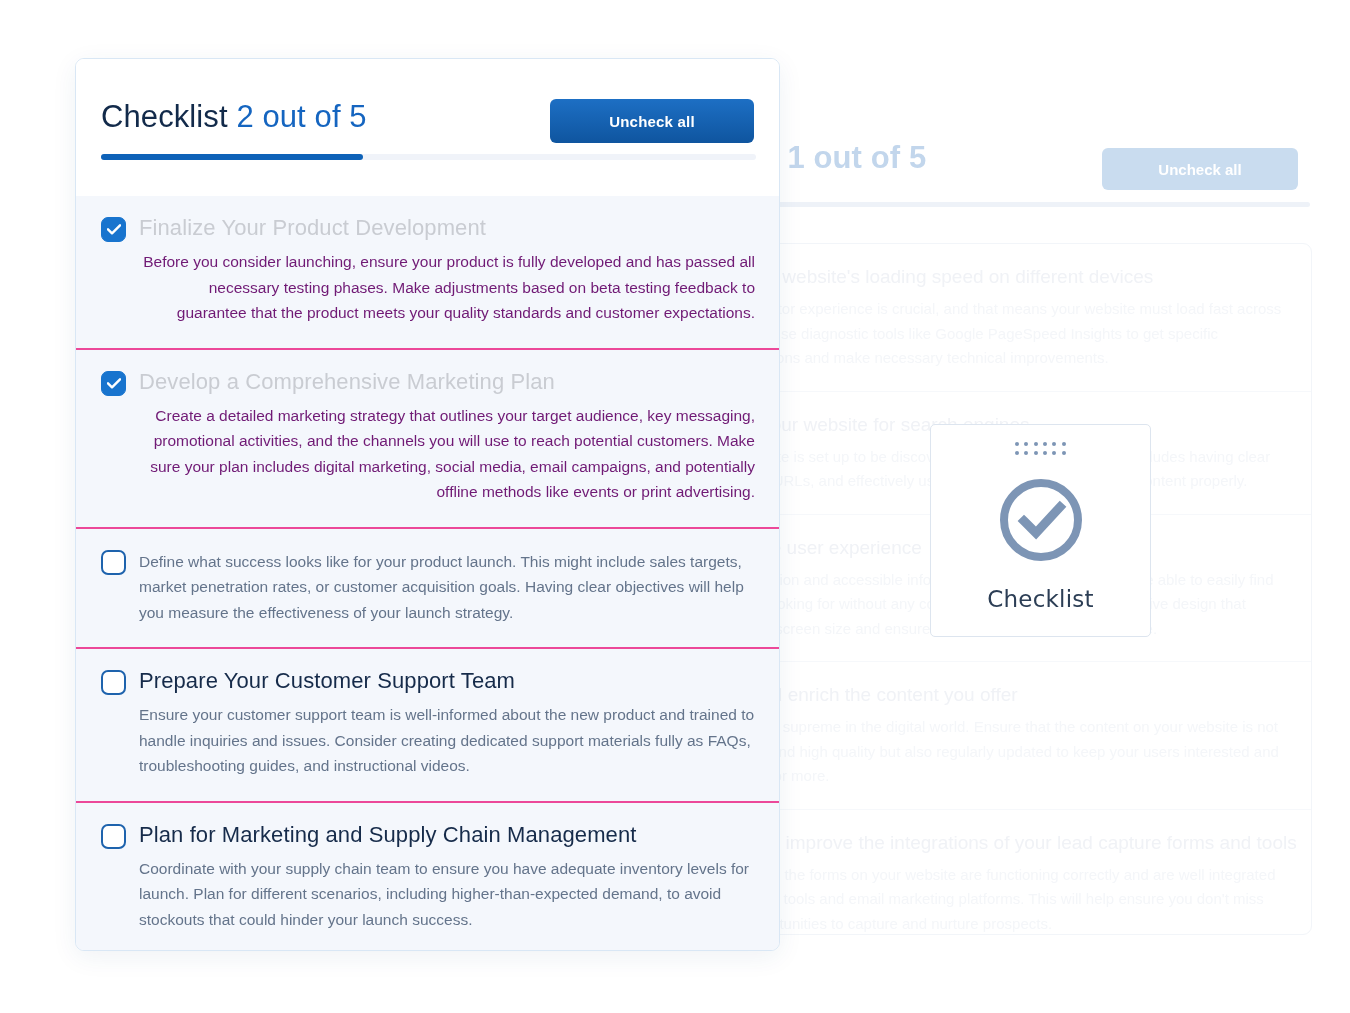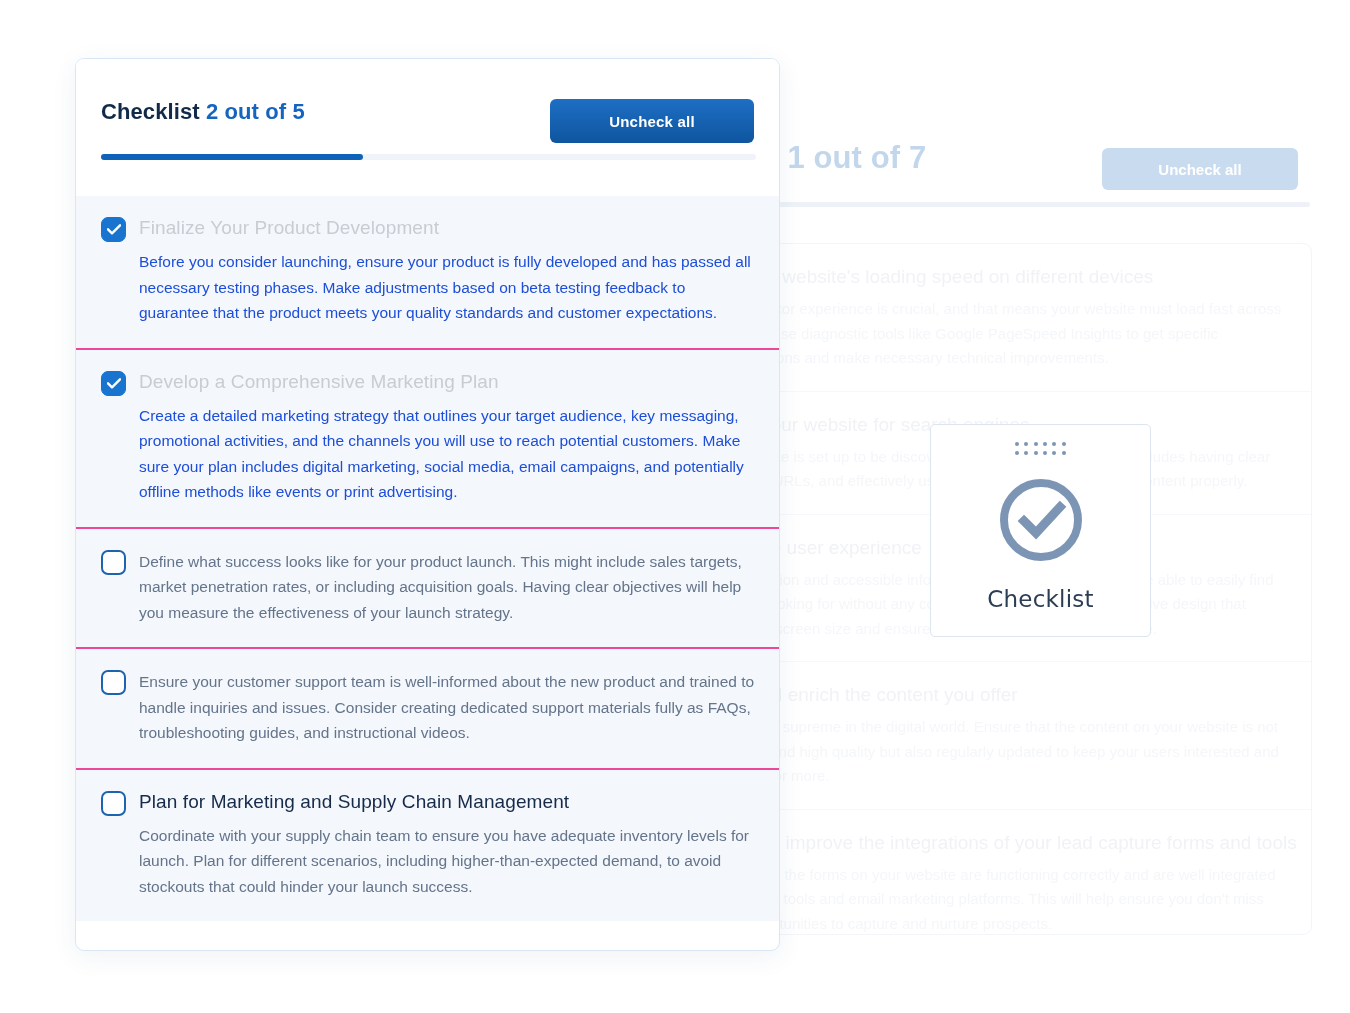--- a/index.html
+++ b/index.html
@@ -161,22 +161,22 @@
   }
   .modal-header {
     position: relative;
     height: 137px;
     background: #ffffff;
   }
   .modal-title {
     position: absolute;
     left: 25px;
     top: 40px;
-    font-size: 22px;
-    font-weight: 700;
+    font-size: 31px;
+    font-weight: 400;
     white-space: nowrap;
     letter-spacing: .1px;
   }
   .modal-title .t-main { color: #122a4a; }
   .modal-title .t-count { color: #1565c0; }
 
   .uncheck-btn {
     position: absolute;
     left: 474px;
     top: 40px;
@@ -240,43 +240,43 @@
   }
   .checkbox.unchecked {
     background: #ffffff;
     border: 2px solid #1e63ad;
   }
   .checkbox .tick { display: none; }
   .checkbox.checked .tick { display: block; }
 
   .item-body { flex: 1 1 auto; min-width: 0; }
   .item-title {
-    font-size: 19px;
+    font-size: 22px;
     line-height: 24px;
     margin-bottom: 9px;
     letter-spacing: .1px;
   }
   .item-desc {
     font-size: 15.5px;
     line-height: 25.5px;
   }
   .item.done .item-title { color: #c9ccd2; }
-  .item.done .item-desc  { color: #1d4ed8; }
+  .item.done .item-desc  { color: #701a75; text-align: right; }
   .item.todo .item-title { color: #162b4a; }
   .item.todo .item-desc  { color: #64748b; }
 </style>
 </head>
 <body>
 
 <div class="bg-layer">
 
   <div class="bg-header">
     <div class="bg-title">
       <span class="t-main">Checklist</span>
-      <span class="t-count">1 out of 7</span>
+      <span class="t-count">1 out of 5</span>
     </div>
     <button class="bg-uncheck-btn">Uncheck all</button>
     <div class="bg-progress-track">
       <div class="bg-progress-fill" style="width: 7.5%;"></div>
     </div>
   </div>
 
   <div class="bg-card">
     <div class="bg-row">
       <div class="bg-row-title">Check your website's loading speed on different devices</div>
@@ -364,29 +364,30 @@
         <div class="item-title">Develop a Comprehensive Marketing Plan</div>
         <div class="item-desc">Create a detailed marketing strategy that outlines your target audience, key messaging, promotional activities, and the channels you will use to reach potential customers. Make sure your plan includes digital marketing, social media, email campaigns, and potentially offline methods like events or print advertising.</div>
       </div>
     </div>
 
     <div class="item todo">
       <div class="checkbox unchecked">
         
       </div>
       <div class="item-body">
-        <div class="item-desc">Define what success looks like for your product launch. This might include sales targets, market penetration rates, or including acquisition goals. Having clear objectives will help you measure the effectiveness of your launch strategy.</div>
+        <div class="item-desc">Define what success looks like for your product launch. This might include sales targets, market penetration rates, or customer acquisition goals. Having clear objectives will help you measure the effectiveness of your launch strategy.</div>
       </div>
     </div>
 
     <div class="item todo">
       <div class="checkbox unchecked">
         
       </div>
       <div class="item-body">
+        <div class="item-title">Prepare Your Customer Support Team</div>
         <div class="item-desc">Ensure your customer support team is well-informed about the new product and trained to handle inquiries and issues. Consider creating dedicated support materials fully as FAQs, troubleshooting guides, and instructional videos.</div>
       </div>
     </div>
 
     <div class="item todo">
       <div class="checkbox unchecked">
         
       </div>
       <div class="item-body">
         <div class="item-title">Plan for Marketing and Supply Chain Management</div>

